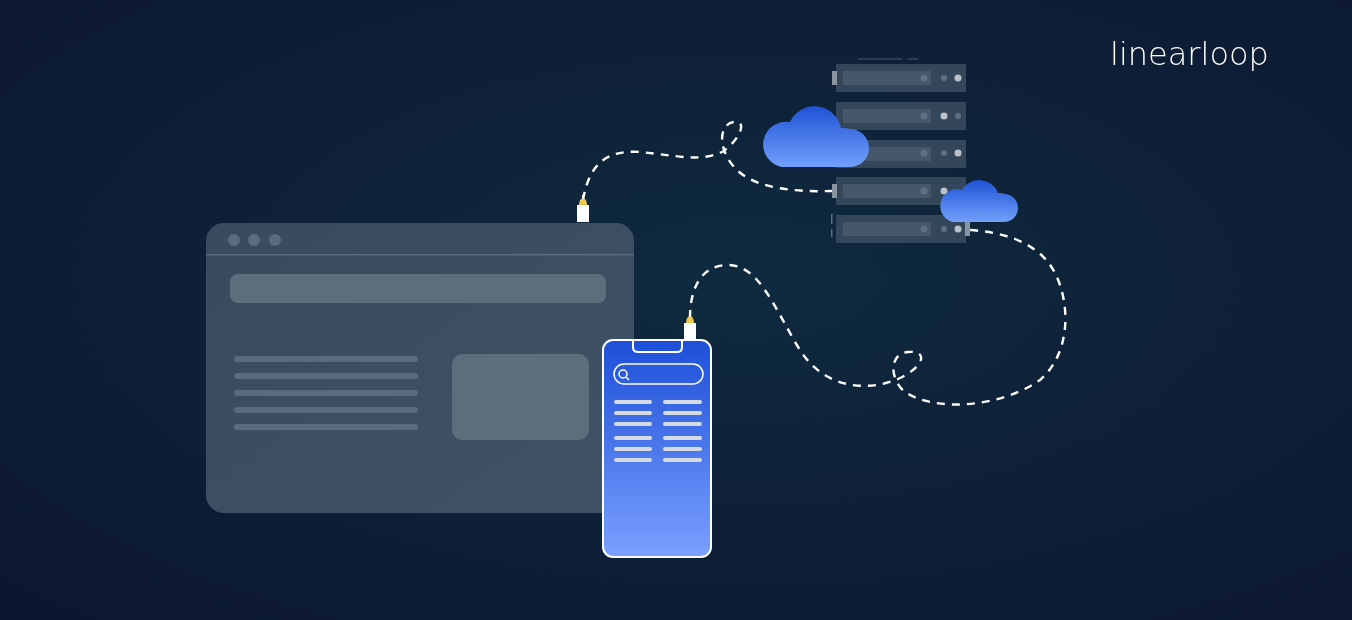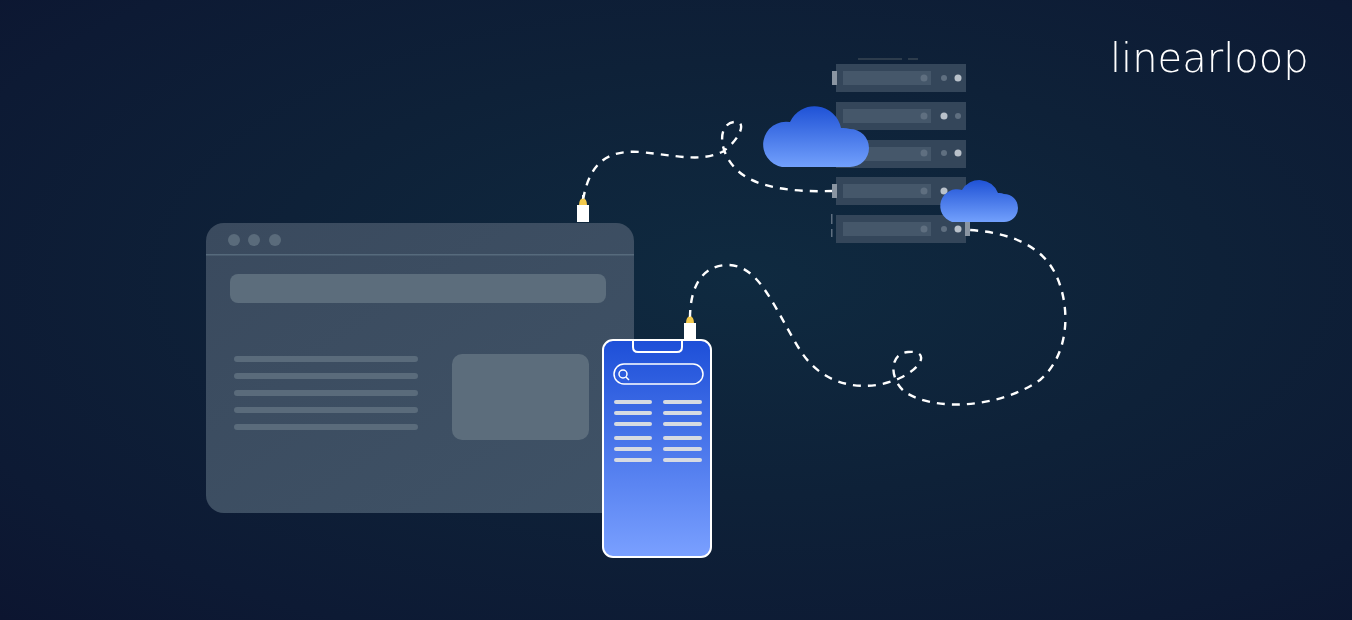--- a/index.html
+++ b/index.html
@@ -1,20 +1,20 @@
 <!DOCTYPE html>
 <html><head>
 <meta charset="utf-8">
 <style>
   html,body{margin:0;padding:0;}
   body{width:1352px;height:620px;overflow:hidden;position:relative;
     background:radial-gradient(ellipse at 55% 45%, #0f2a40 0%, #0e2138 45%, #0d1a34 80%, #0c1530 100%);
     font-family:"Liberation Sans",sans-serif;}
   .logo{position:absolute;left:1110px;top:38px;color:#fff;font-family:"DejaVu Sans",sans-serif;
-    font-size:40px;font-weight:300;letter-spacing:0px;line-height:1;}
+    font-size:32px;font-weight:300;letter-spacing:0px;line-height:1;}
   svg{position:absolute;left:0;top:0;}
 </style>
 </head>
 <body>
 
 <div class="logo">linearloop</div>
 
 <svg width="1352" height="620" viewBox="0 0 1352 620">
   <defs>
     <linearGradient id="phoneGrad" x1="0" y1="0" x2="0" y2="1">

